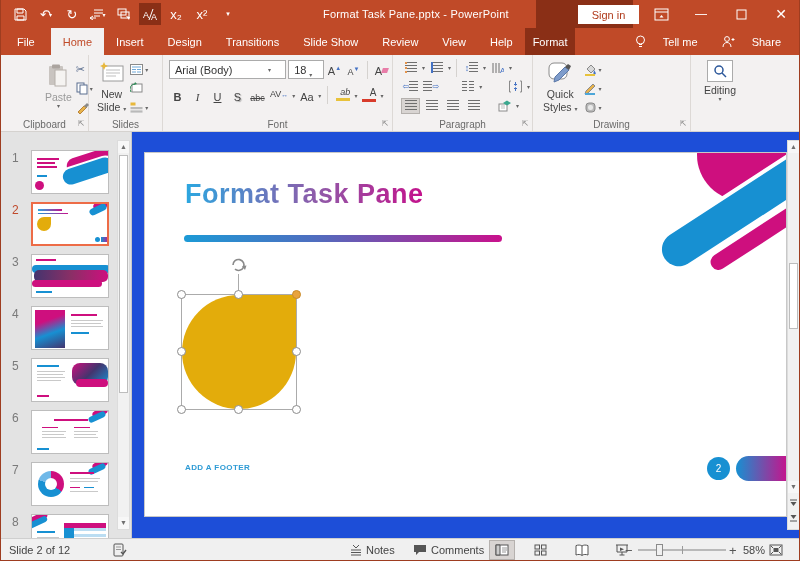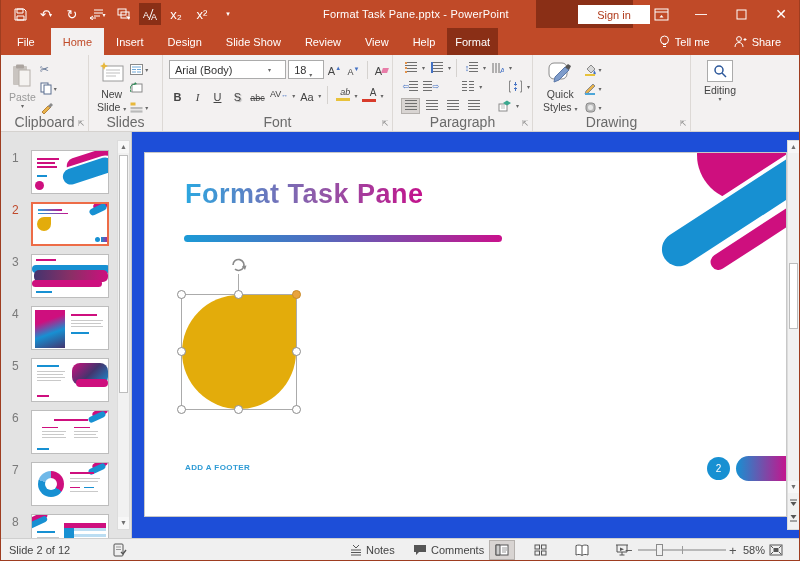--- a/index.html
+++ b/index.html
@@ -12,41 +12,41 @@
   .titlebar { position:absolute; left:0; top:0; width:800px; height:28px; background:#C04A28; color:#fff; }
   .qat { position:absolute; left:8px; top:0; height:28px; display:flex; align-items:center; gap:4px; }
   .qbtn { height:22px; min-width:22px; display:flex; align-items:center; justify-content:center;
           color:#fff; font-size:13px; }
   .qbtn svg { display:block; }
   .qbtn.pressed { background:#8A2F16; }
   .qcaret { font-size:6px; margin-left:-2px; }
   .win-title { position:absolute; left:322px; top:0; height:28px; display:flex; align-items:center;
                font-size:11px; color:#fff; letter-spacing:.2px; }
   .ctx-patch { position:absolute; left:535px; top:0; width:97px; height:28px; background:#8A2F16; }
-  .signin { position:absolute; left:577px; top:5px; width:72px; height:19px; background:#fff; border:none;
+  .signin { position:absolute; left:577px; top:5px; width:61px; height:19px; background:#fff; border:none;
             color:#B03A1B; font-size:11px; font-family:"Liberation Sans",sans-serif; display:flex;
             align-items:center; justify-content:center; cursor:pointer; }
   .wincontrols { position:absolute; right:0; top:0; height:28px; display:flex; }
   .wc { width:40px; height:28px; display:flex; align-items:center; justify-content:center; color:#fff; font-size:12px; }
 
   
   .tabrow { position:absolute; left:0; top:28px; width:800px; height:27px; background:#C04A28;
             display:flex; align-items:stretch; font-size:11px; color:#fff; }
   .tab { display:flex; align-items:center; padding:0 12px; cursor:pointer; white-space:nowrap; }
   .tab.file { padding:0 16px; }
   .tab.active { background:#F3F1F1; color:#C04A28; }
   .tab.contextual { background:#8A2F16; padding:0 8px; }
   .tab-spacer { flex:1; }
-  .tab-util { display:flex; align-items:center; gap:5px; padding:0 12px; cursor:pointer; }
+  .tab-util { display:flex; align-items:center; gap:17px; padding:0 12px; cursor:pointer; }
 
   
   .ribbon { position:absolute; left:0; top:55px; width:800px; height:77px; background:#F3F1F1;
             border-bottom:1px solid #D5D2CF; display:flex; }
   .rgroup { position:relative; height:100%; border-right:1px solid #DDD9D6; padding:3px 2px 13px 4px; }
-  .rlabel { position:absolute; bottom:1px; left:0; right:0; text-align:center; font-size:14px; color:#6a6a6a; }
+  .rlabel { position:absolute; bottom:1px; left:0; right:0; text-align:center; font-size:10px; color:#6a6a6a; }
   .launcher { position:absolute; bottom:2px; right:2px; width:10px; height:10px; color:#8a8a8a; font-size:8px;
               line-height:9px; text-align:center; cursor:pointer; }
   .bigbtn { display:flex; flex-direction:column; align-items:center; justify-content:flex-start;
             font-size:10.5px; color:#444; cursor:pointer; padding:2px 4px; text-align:center; line-height:1.15; }
   .bigbtn .bicon { height:26px; display:flex; align-items:center; justify-content:center; margin-bottom:2px; }
   .car { font-size:6px; color:#666; }
   .smallbtns { display:flex; flex-direction:column; justify-content:flex-start; gap:3px; padding-top:3px; }
   .sbtn { height:16px; display:flex; align-items:center; gap:2px; font-size:11px; color:#5B6E8F; cursor:pointer; }
   .row { display:flex; align-items:center; }
   .combo { background:#fff; border:1px solid #ABABAB; height:19px; display:flex; align-items:center; }
@@ -189,20 +189,21 @@
       </span>
       <span class="wc" style="font-size:14px;">✕</span>
     </div>
   </div>
 
   <div class="tabrow">
     <span class="tab file">File</span>
     <span class="tab active">Home</span>
     <span class="tab">Insert</span>
     <span class="tab">Design</span>
+    <span class="tab">Transitions</span>
     <span class="tab">Slide Show</span>
     <span class="tab">Review</span>
     <span class="tab">View</span>
     <span class="tab">Help</span>
     <span class="tab contextual">Format</span>
     <span class="tab-spacer"></span>
     <span class="tab-util">
       <svg width="11" height="14" viewBox="0 0 11 14">
           <circle cx="5.5" cy="5" r="4" fill="none" stroke="#fff"></circle>
           <path d="M4 9.5h3M4 11.5h3" stroke="#fff"></path>
@@ -216,21 +217,21 @@
           <path d="M9.5 4.5h3M11 3v3" stroke="#fff"></path>
         </svg>
       <span>Share</span>
     </span>
   </div>
 
   <div class="ribbon">
 
     <div class="rgroup" style="width:88px;">
       <div class="row">
-        <div class="bigbtn" style="color:#9a9a9a;">
+        <div class="bigbtn" style="color:#9a9a9a;margin-left:36px;">
           <span class="bicon">
             <svg width="20" height="24" viewBox="0 0 20 24">
                 <rect x="1" y="2" width="14" height="19" rx="1" fill="#C9C4C0"></rect>
                 <rect x="4" y="0.5" width="8" height="4" rx="1" fill="#ABA49F"></rect>
                 <rect x="7" y="6" width="11" height="16" fill="#F5F3F1" stroke="#B5AFAA"></rect>
               </svg>
           </span>
           <span>Paste</span>
           <span class="car">▾</span>
         </div>

